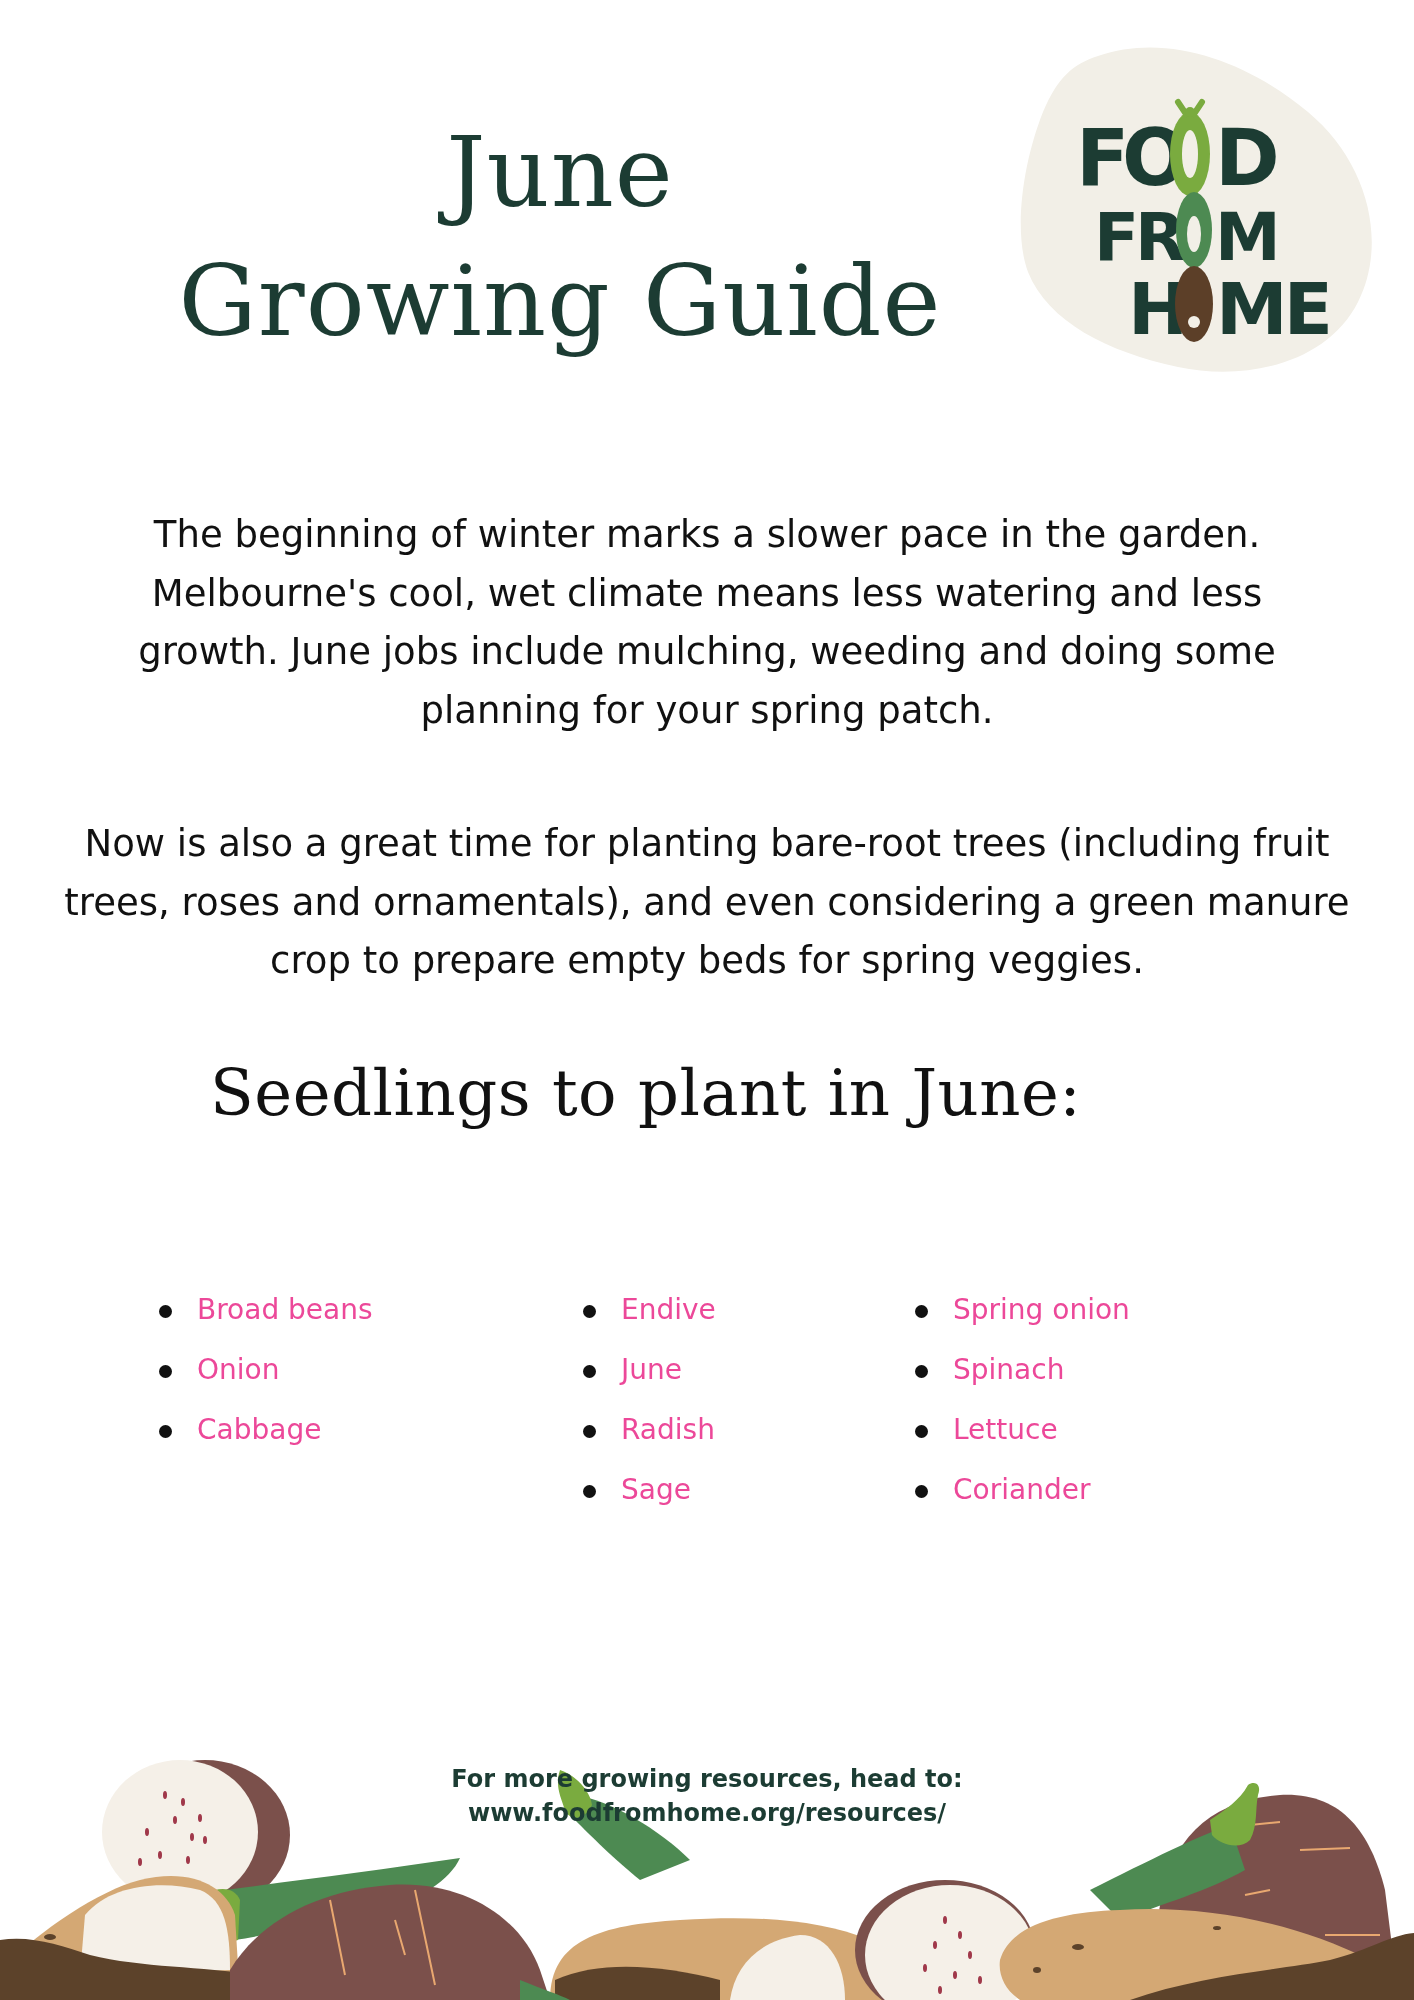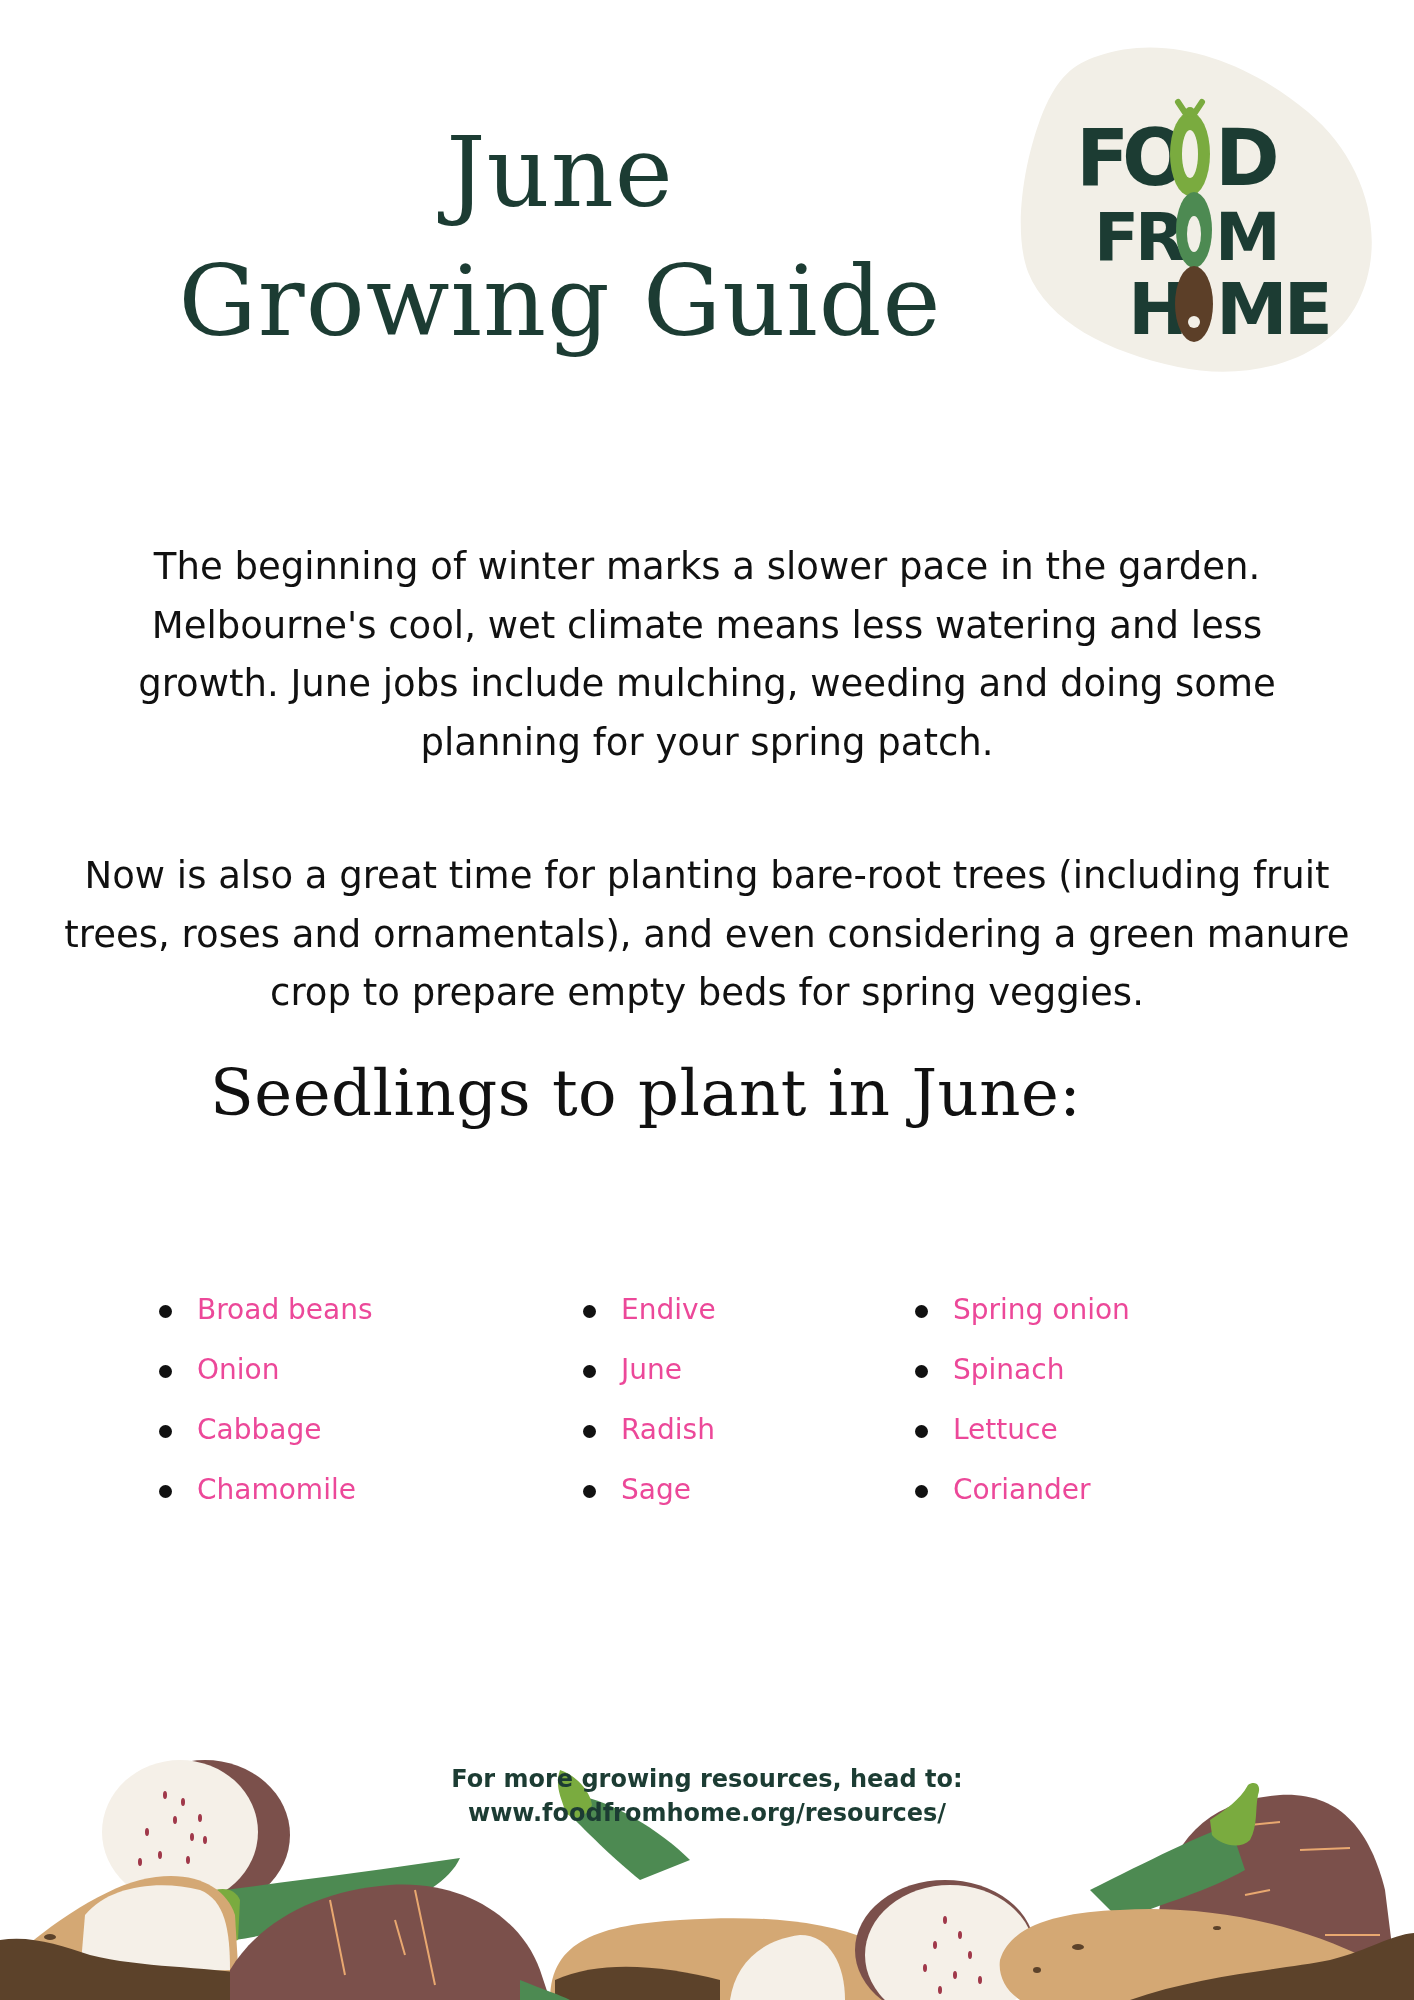--- a/index.html
+++ b/index.html
@@ -75,31 +75,30 @@
     <text x="197" y="218" font-family="DejaVu Sans, sans-serif" font-weight="bold" font-size="66" fill="#1c3c33">M</text>
 
     <text x="110" y="292" font-family="DejaVu Sans, sans-serif" font-weight="bold" font-size="72" fill="#1c3c33">H</text>
     <ellipse cx="176" cy="262" rx="19" ry="38" fill="#5c3f28"></ellipse>
     <circle cx="176" cy="280" r="6" fill="#f2efe7"></circle>
     <text x="198" y="292" font-family="DejaVu Sans, sans-serif" font-weight="bold" font-size="72" fill="#1c3c33" letter-spacing="-4">ME</text>
   </svg>
 </div>
 
 <div class="intro">
-  <p style="padding:0 40px;margin-top:32px;">The beginning of winter marks a slower pace in the garden. Melbourne's cool, wet climate means less watering and less growth. June jobs include mulching, weeding and doing some planning for your spring patch.</p>
+  <p style="padding:0 40px;">The beginning of winter marks a slower pace in the garden. Melbourne's cool, wet climate means less watering and less growth. June jobs include mulching, weeding and doing some planning for your spring patch.</p>
   <p>Now is also a great time for planting bare-root trees (including fruit trees, roses and ornamentals), and even considering a green manure crop to prepare empty beds for spring veggies.</p>
 </div>
 
 <h2 class="seed-heading" style="margin:0;font-weight:normal;">Seedlings to plant in June:</h2>
 
 <ul class="list-col col1">
   <li>Broad beans</li>
   <li>Onion</li>
   <li>Cabbage</li>
-  <li>Chamomile</li>
 </ul>
 <ul class="list-col col2">
   <li>Endive</li>
   <li>June</li>
   <li>Radish</li>
   <li>Sage</li>
 </ul>
 <ul class="list-col col3">
   <li>Spring onion</li>
   <li>Spinach</li>

